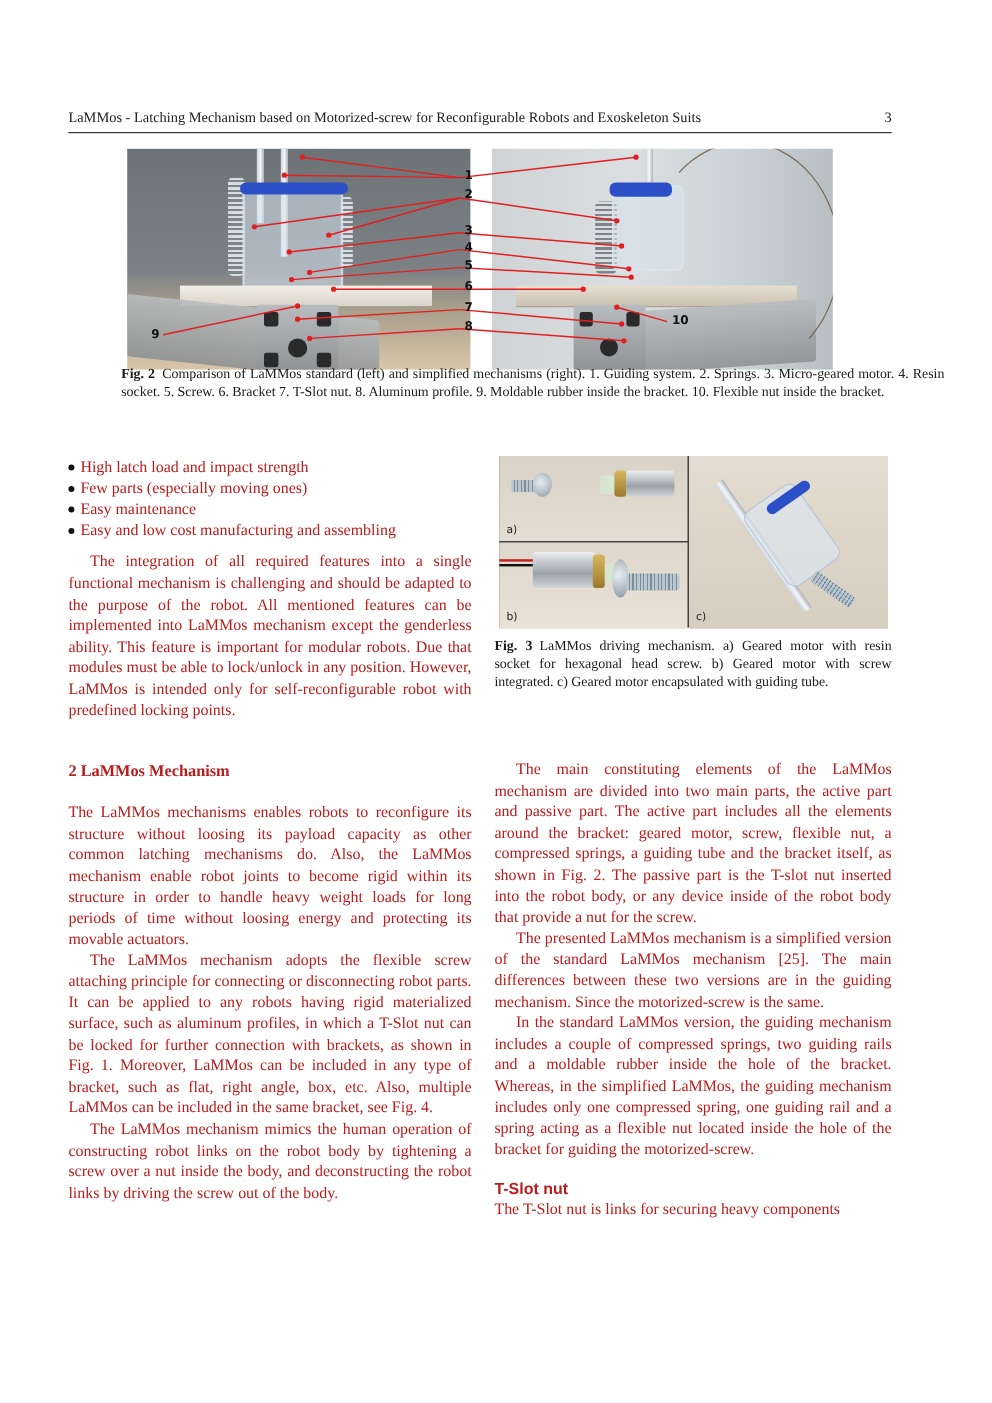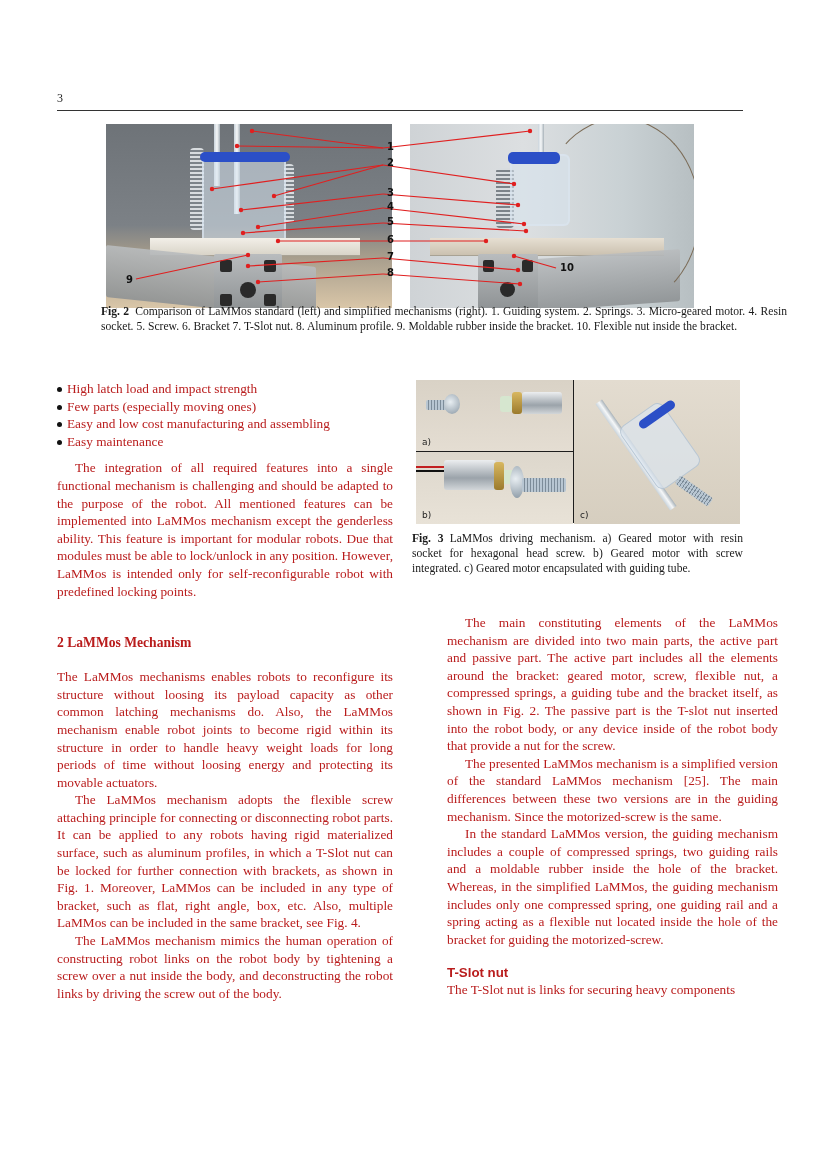--- a/index.html
+++ b/index.html
@@ -73,21 +73,21 @@
       font-size: 11.6px; line-height: 15px; color: #1a1a1a; text-align: justify;
     }
     .caption b { font-weight: bold; margin-right: 6px; }
     .fig2-caption { position: absolute; left: 57px; top: 304px; width: 686px; margin-left: 44px; }
 
     
     .col { position: absolute; width: 336px;
       font-family: "Liberation Serif", "DejaVu Serif", serif;
       font-size: 13.3px; line-height: 17.6px; color: #b91c1c; text-align: justify; }
     .col-left { left: 57px; top: 380px; }
-    .col-right { left: 412px; top: 614px; width: 331px; margin-left: 35px; }
+    .col-right { left: 412px; top: 632px; width: 331px; }
 
     .bullets { list-style: none; text-align: left; }
     .bullets li { position: relative; padding-left: 10px; }
     .bullets li::before {
       content: ""; position: absolute; left: 0; top: 7px; width: 5px; height: 5px;
       border-radius: 50%; background: #111;
     }
     p.par { text-indent: 18px; }
     p.noindent { text-indent: 0; }
     .gap-sm { height: 9px; }
@@ -127,20 +127,21 @@
       background: linear-gradient(180deg, #eceef0, #9ba3aa 60%, #d2d6d9);
     }
     .gold { position: absolute; border-radius: 3px; background: linear-gradient(180deg, #d8b760, #9b7a2c); }
     .tube { position: absolute; background: rgba(220,230,240,0.7); border: 1.5px solid rgba(180,195,210,0.9); border-radius: 8px; }
     .fig3-caption { position: absolute; left: 412px; top: 531px; width: 331px; }
   </style>
 </head>
 <body>
 
 <div class="running-head">
+  <span>LaMMos - Latching Mechanism based on Motorized-screw for Reconfigurable Robots and Exoskeleton Suits</span>
   <span>3</span>
 </div>
 <div class="head-rule"></div>
 
 <div class="fig2">
   <div class="photo photo-left">
     <div class="rod" style="left:108px;top:0;height:62px;"></div>
     <div class="rod" style="left:128px;top:0;height:90px;"></div>
     <div class="spring" style="left:84px;top:24px;height:82px;"></div>
     <div class="spring" style="left:178px;top:40px;height:60px;width:10px;"></div>
@@ -228,22 +229,22 @@
 </div>
 
 <div class="caption fig2-caption">
   <b>Fig. 2</b><span>Comparison of LaMMos standard (left) and simplified mechanisms (right). 1. Guiding system. 2. Springs. 3. Micro-geared motor. 4. Resin socket. 5. Screw. 6. Bracket 7. T-Slot nut. 8. Aluminum profile. 9. Moldable rubber inside the bracket. 10. Flexible nut inside the bracket.</span>
 </div>
 
 <div class="col col-left">
   <ul class="bullets">
     <li>High latch load and impact strength</li>
     <li>Few parts (especially moving ones)</li>
+    <li>Easy maintenance</li>
     <li>Easy and low cost manufacturing and assembling</li>
-    <li>Easy maintenance</li>
   </ul>
   <div class="gap-sm"></div>
   <p class="par">The integration of all required features into a single functional mechanism is challenging and should be adapted to the purpose of the robot. All mentioned features can be implemented into LaMMos mechanism except the genderless ability. This feature is important for modular robots. Due that modules must be able to lock/unlock in any position. However, LaMMos is intended only for self-reconfigurable robot with predefined locking points.</p>
   <div class="gap-lg"></div>
   <h3 class="section">2 LaMMos Mechanism</h3>
   <div class="gap-md"></div>
   <p class="par noindent">The LaMMos mechanisms enables robots to reconfigure its structure without loosing its payload capacity as other common latching mechanisms do. Also, the LaMMos mechanism enable robot joints to become rigid within its structure in order to handle heavy weight loads for long periods of time without loosing energy and protecting its movable actuators.</p>
   <p class="par">The LaMMos mechanism adopts the flexible screw attaching principle for connecting or disconnecting robot parts. It can be applied to any robots having rigid materialized surface, such as aluminum profiles, in which a T-Slot nut can be locked for further connection with brackets, as shown in Fig. 1. Moreover, LaMMos can be included in any type of bracket, such as flat, right angle, box, etc. Also, multiple LaMMos can be included in the same bracket, see Fig. 4.</p>
   <p class="par">The LaMMos mechanism mimics the human operation of constructing robot links on the robot body by tightening a screw over a nut inside the body, and deconstructing the robot links by driving the screw out of the body.</p>
 </div>

